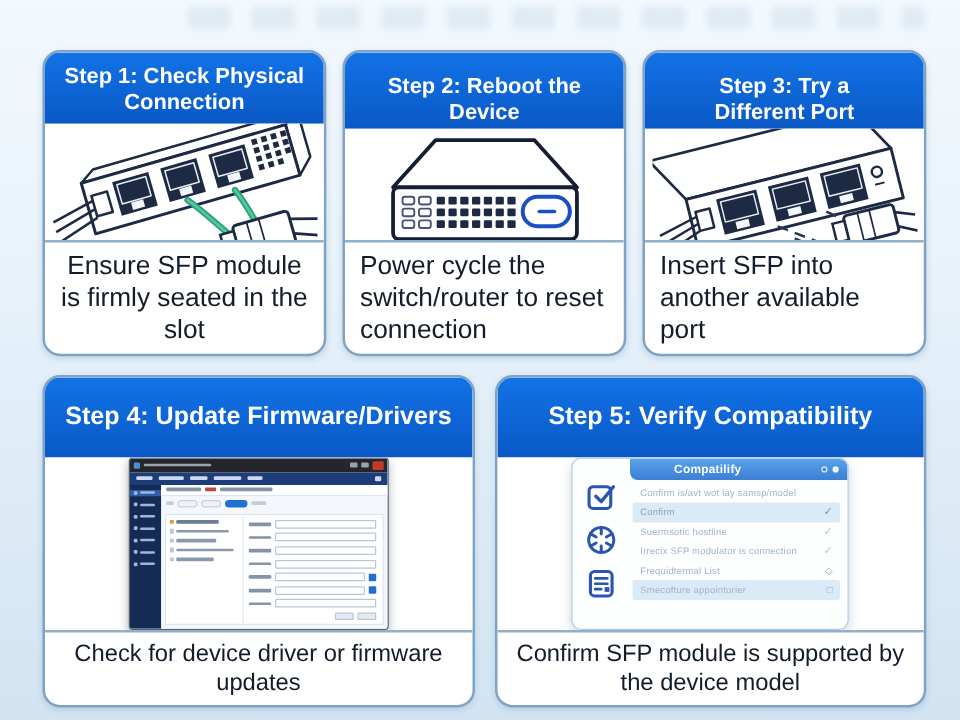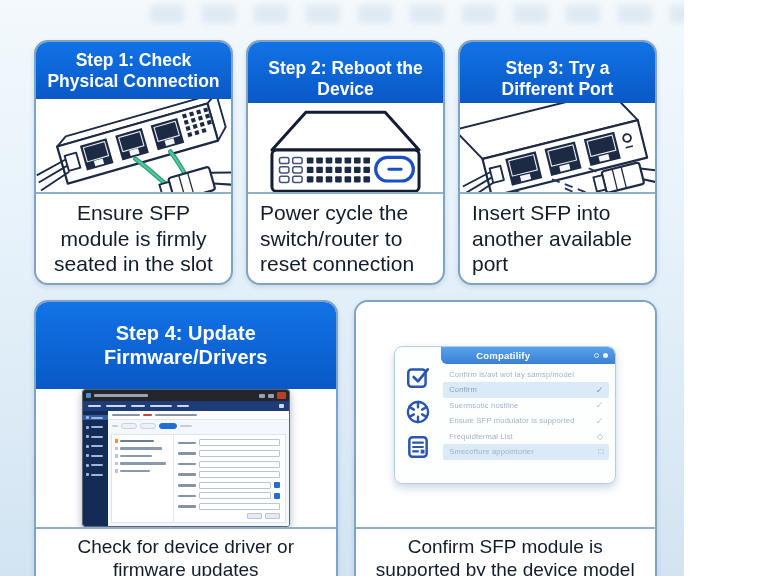--- a/index.html
+++ b/index.html
@@ -1,17 +1,17 @@
 <!DOCTYPE html>
 <html><head>
 <meta charset="utf-8">
 <style>
   * { margin:0; padding:0; box-sizing:border-box; }
   body { font-family:"Liberation Sans","DejaVu Sans",sans-serif; }
-  .canvas { position:relative; width:684px; height:576px; overflow:hidden;
+  .canvas { position:relative; width:768px; height:576px; overflow:hidden;
     background:linear-gradient(180deg,#f3f9fd 0%,#e7f2fa 40%,#d2e4f2 100%); }
   .ghost { position:absolute; top:5px; left:150px; width:590px; height:18px;
     background:repeating-linear-gradient(90deg,rgba(130,160,195,.16) 0 34px,rgba(130,160,195,0) 34px 52px);
     filter:blur(3px); border-radius:4px; }
   .cards { position:absolute; left:34px; right:27px; top:40px; bottom:34px;
     display:flex; flex-direction:column; gap:15px; }
   .row-top { display:flex; gap:13px; height:245px; }
   .row-bottom { display:flex; gap:16px; flex:1; }
   .card { flex:1; background:#fff; border:2px solid #7fa3c4; border-radius:14px;
     overflow:hidden; display:flex; flex-direction:column;
@@ -402,20 +402,23 @@
               </div>
             </div>
           </div>
         </div>
         <div class="card-caption cap-center">
           <span>Check for device driver or firmware updates</span>
         </div>
       </div>
 
       <div class="card">
+        <div class="card-header">
+          <span>Step 5: Verify Compatibility</span>
+        </div>
         <div class="card-art">
           <div class="compat">
             <div class="compat-icons">
               <svg width="26" height="26" viewBox="0 0 24 24">
                 <rect x="3" y="5" width="16" height="16" rx="3" fill="none" stroke="#2b55b0" stroke-width="2.3"></rect>
                 <path d="M8 12 l4 4 L21 5" fill="none" stroke="#2b55b0" stroke-width="2.5" stroke-linecap="round" stroke-linejoin="round"></path>
               </svg>
               <svg width="26" height="26" viewBox="0 0 24 24">
                 <g fill="none" stroke="#2b55b0" stroke-width="2.2" stroke-linecap="round">
                   <path d="M12 2.8 a9.2 9.2 0 0 1 8 4.6 l-4.2 2.4"></path>
@@ -446,21 +449,21 @@
                 </div>
                 <div class="compat-row hl">
                   <span class="row-text">Confirm</span>
                   <span class="row-glyph">✓</span>
                 </div>
                 <div class="compat-row">
                   <span class="row-text">Suermsotic hostline</span>
                   <span class="row-glyph">✓</span>
                 </div>
                 <div class="compat-row">
-                  <span class="row-text">Ensure SFP modulator is supported</span>
+                  <span class="row-text">Irrecix SFP modulator is connection</span>
                   <span class="row-glyph">✓</span>
                 </div>
                 <div class="compat-row">
                   <span class="row-text">Frequidtermal List</span>
                   <span class="row-glyph">◇</span>
                 </div>
                 <div class="compat-row hl">
                   <span class="row-text">Smecofture appointorier</span>
                   <span class="row-glyph">□</span>
                 </div>

